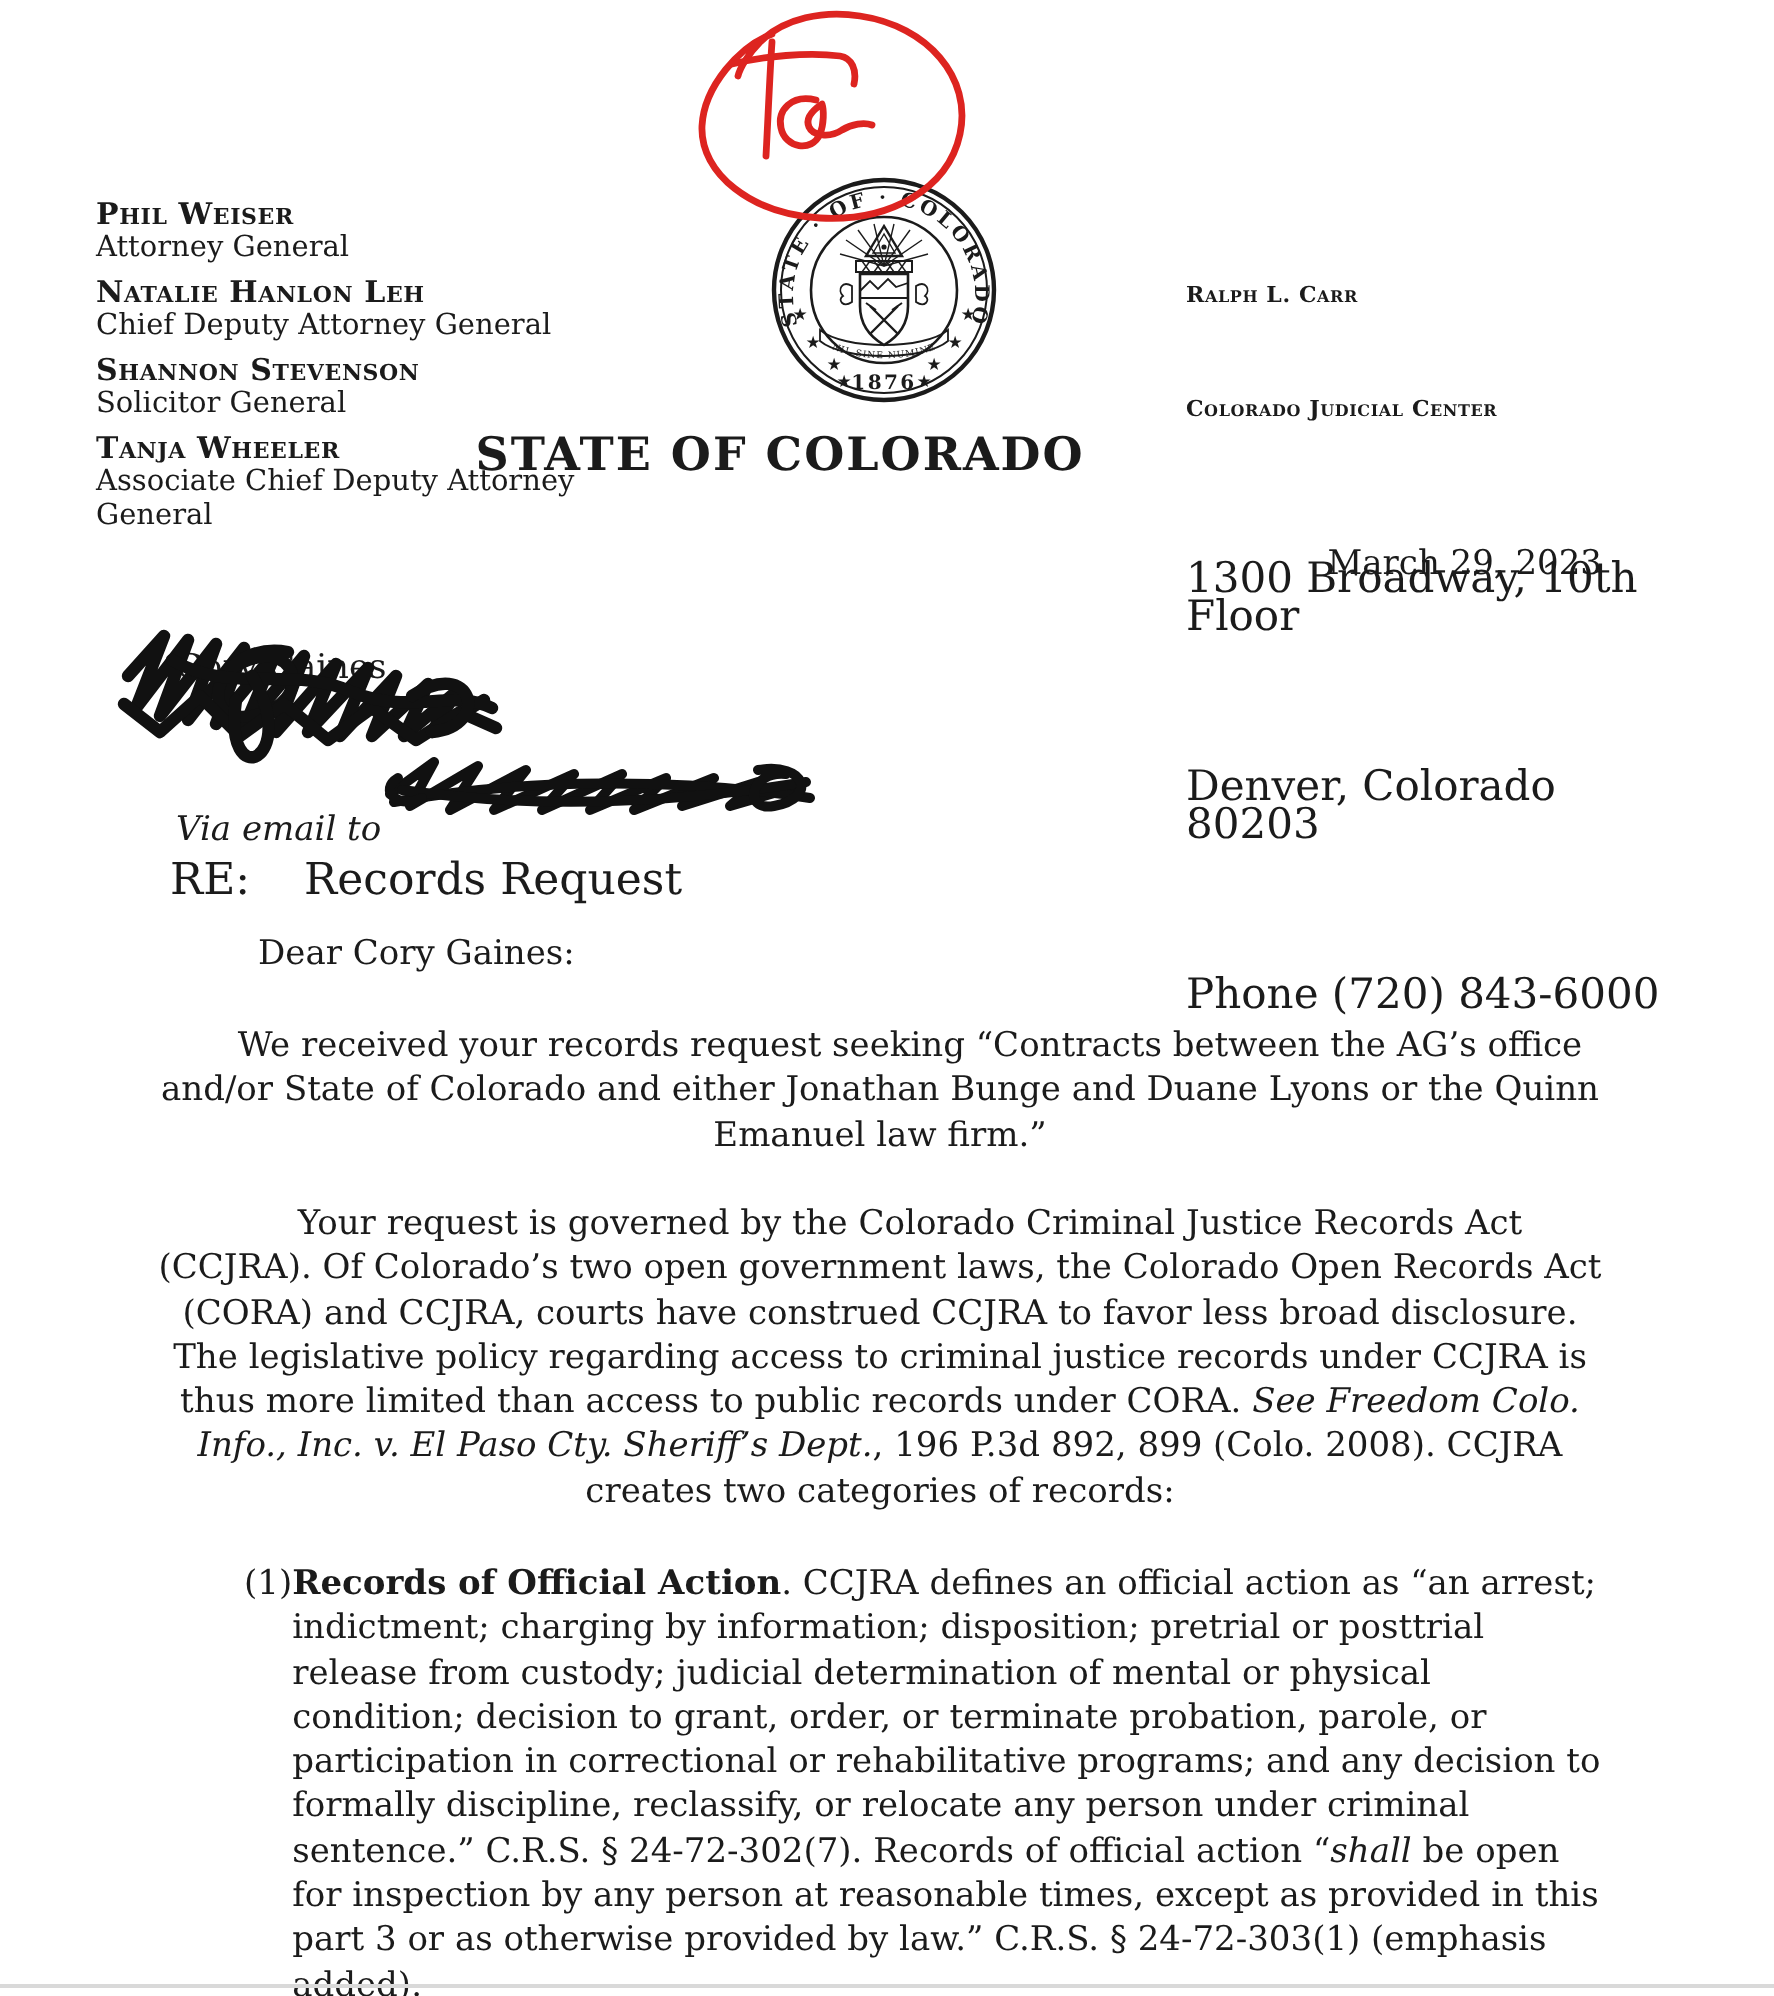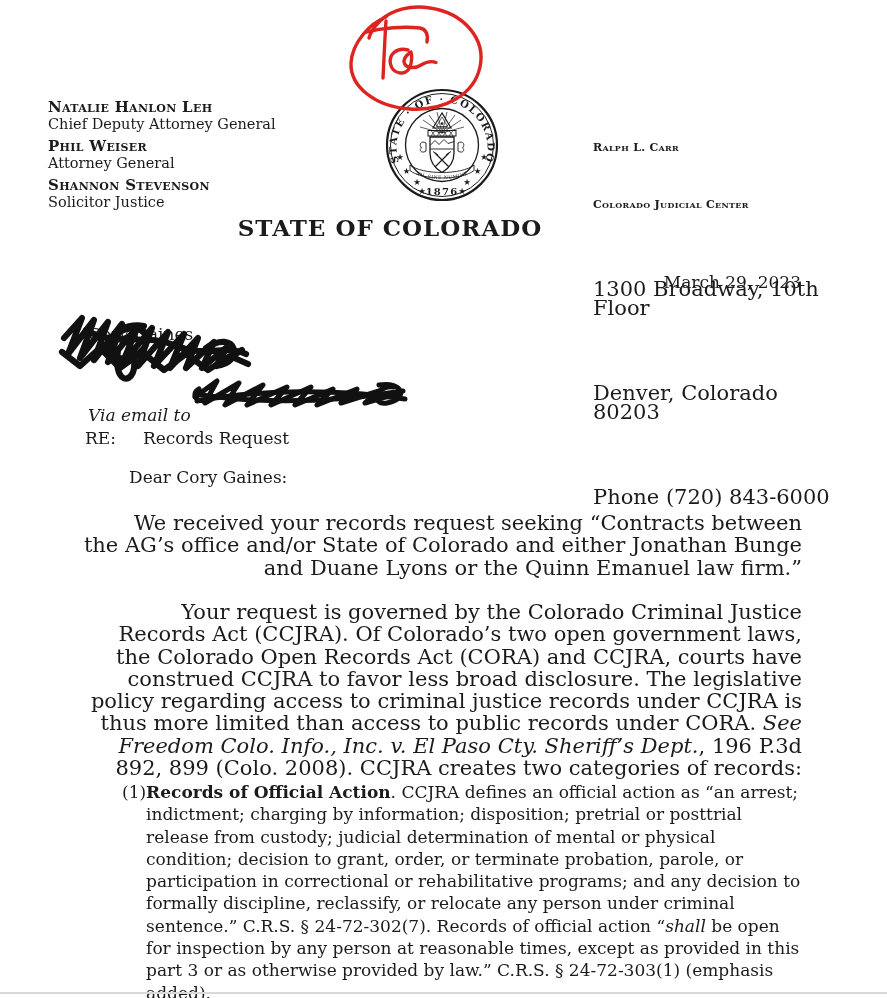--- a/index.html
+++ b/index.html
@@ -26,52 +26,56 @@
   .red-scribble { position:absolute; left:342px; top:1px; width:146px; height:112px; z-index:5; }
   .org-title { position:absolute; left:0; top:215px; width:780px; text-align:center; }
   .org-name { font-size:23px; font-weight:bold; letter-spacing:1px; line-height:25px; }
   .org-dept { font-size:19.5px; font-weight:bold; letter-spacing:0.6px; line-height:23px; margin-top:2px; }
   
   .date-line { position:absolute; top:272px; right:86px; font-size:17px; }
   .recipient-name { position:absolute; left:88px; top:296px; font-size:17px;margin-top:28px; }
   .addr-scribble { position:absolute; left:56px; top:308px; width:205px; height:74px; }
   .via-line { position:absolute; left:88px; top:381px; font-size:17px; font-style:italic;margin-top:24px; }
   .email-scribble { position:absolute; left:191px; top:372px; width:220px; height:40px; }
-  .re-line { position:absolute; left:85px; top:428px; font-size:17px; }
+  .re-line { position:absolute; left:85px; top:428px; font-size:22px; }
   .re-subject { margin-left:27px; }
   .salutation { position:absolute; left:85px; top:467px; font-size:17px;margin-left:44px; }
-  .body-par { position:absolute; left:78px; width:724px; font-size:21px; line-height:22.3px; text-align:right; }
+  .body-par { position:absolute; left:78px; width:724px; font-size:17px; line-height:22.3px; text-align:center; }
   .p1 { top:512px; text-indent:30px; }
   .p2 { top:601px; text-indent:30px; }
   .list-item { position:absolute; left:122px; top:781px; width:683px; font-size:17px; line-height:22.3px; display:flex; }
   .list-marker { flex:0 0 23px; }
   .list-text { flex:1; }
   .it { font-style:italic; }
   .bd { font-weight:bold; }
   .bottom-edge { position:absolute; left:0; top:992px; width:887px; height:2px; background:#d9d9d9; }
   .seal-line { fill:none; stroke:#1b1b1b; }
   .seal-text { fill:#1b1b1b; font-family:"DejaVu Serif", serif; }
 </style>
 </head>
 <body>
 
 <div class="page">
 
   <div class="lh-left">
     <div class="official">
+      <div class="official-name">Phil Weiser</div>
+      <div class="official-title">Attorney General</div>
+    </div>
+    <div class="official">
       <div class="official-name">Natalie Hanlon Leh</div>
       <div class="official-title">Chief Deputy Attorney General</div>
     </div>
     <div class="official">
-      <div class="official-name">Phil Weiser</div>
-      <div class="official-title">Attorney General</div>
-    </div>
-    <div class="official">
       <div class="official-name">Shannon Stevenson</div>
-      <div class="official-title">Solicitor Justice</div>
+      <div class="official-title">Solicitor General</div>
+    </div>
+    <div class="official">
+      <div class="official-name">Tanja Wheeler</div>
+      <div class="official-title">Associate Chief Deputy Attorney General</div>
     </div>
   </div>
 
   <div class="seal-wrap">
     <svg viewBox="0 0 116 116" width="116" height="116">
       <defs>
         <path id="arcTop" d="M 14.5 74 A 45.5 45.5 0 1 1 101.5 74"></path>
         <path id="arcMotto" d="M 28 85 C 40 94.5 76 94.5 88 85"></path>
       </defs>
       <circle class="seal-line" cx="58" cy="58" r="55" stroke-width="2.2"></circle>

